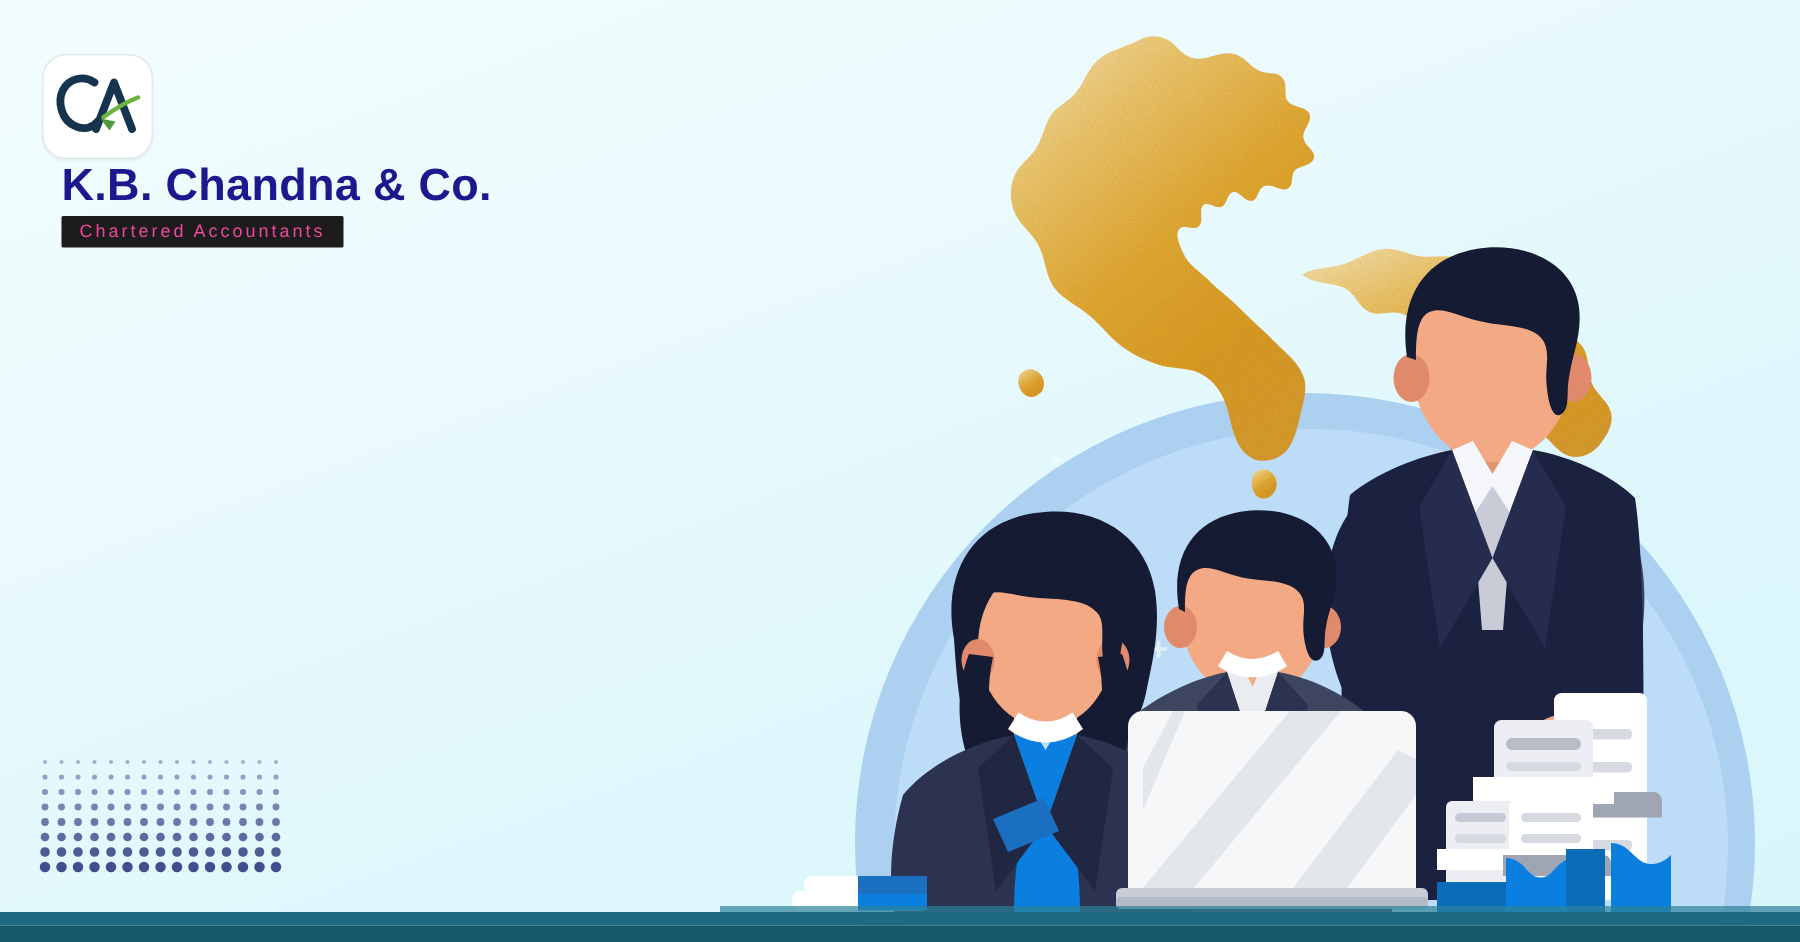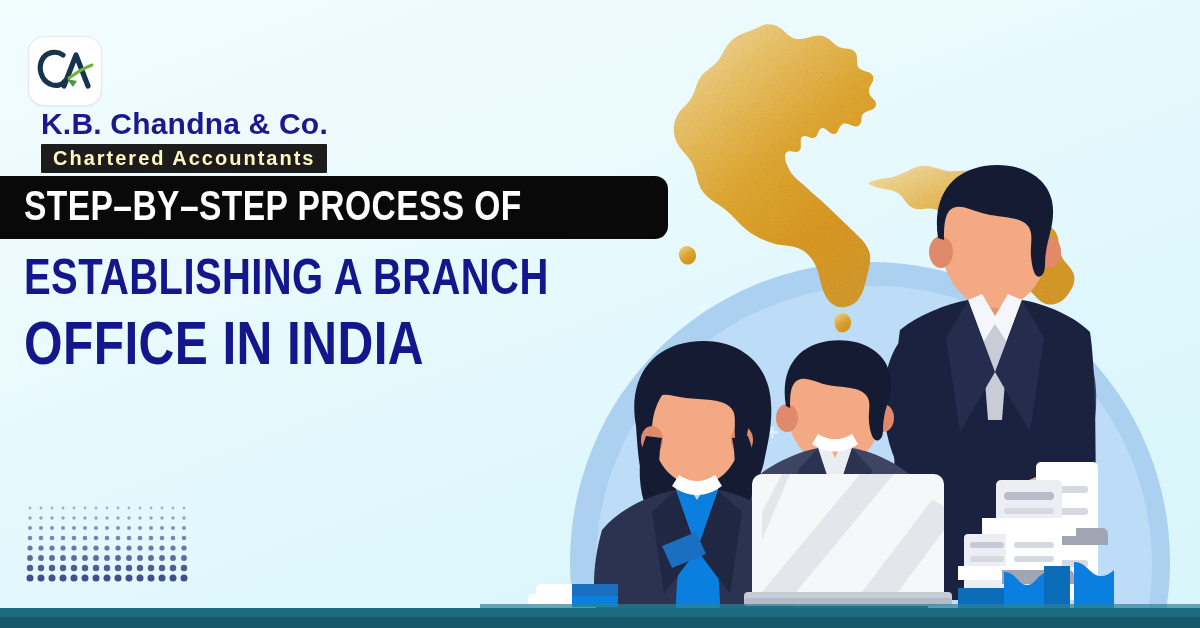--- a/index.html
+++ b/index.html
@@ -50,21 +50,21 @@
   .logo-name{
     font-size:30px;font-weight:700;color:#1a1a8e;letter-spacing:.2px;
     line-height:1.05;white-space:nowrap;
     font-family:"Liberation Sans", sans-serif;
   }
   .logo-sub-bar{
     margin-top:4px;background:#1c1c1c;border-radius:1px;
     padding:4px 12px 5px 12px;display:inline-block;
   }
   .logo-sub{
-    font-size:20px;font-weight:700;color:#fef9c3;letter-spacing:2.0px;
+    font-size:12px;font-weight:400;color:#ec4899;letter-spacing:2.0px;
     line-height:1;white-space:nowrap;
     font-family:"Liberation Sans", sans-serif;
   }
 
   
   .headline{position:absolute;left:0px;top:176px;width:600px;}
   .hl-banner{
     background:#090909;border-top-right-radius:13px;border-bottom-right-radius:13px;
     display:inline-block;padding:9px 22px 12px 24px;
   }
@@ -380,27 +380,20 @@
       </svg>
     </div>
     <div class="logo-text">
       <div class="logo-name">K.B. Chandna &amp; Co.</div>
       <div class="logo-sub-bar">
         <div class="logo-sub">Chartered Accountants</div>
       </div>
     </div>
   </div>
 
-  <div class="headline">
-    <div class="hl-banner">
-      <div class="hl-1">STEP–BY–STEP PROCESS OF</div>
-    </div>
-    <div class="hl-2">ESTABLISHING A BRANCH</div>
-    <div class="hl-3">OFFICE IN INDIA</div>
-  </div>
 
   <div class="dots">
     <svg id="dotgrid" width="170" height="86" xmlns="http://www.w3.org/2000/svg">
         <circle cx="4" cy="4" r="1.40" fill="#3f4e8c" opacity="0.42"></circle>
         <circle cx="15" cy="4" r="1.40" fill="#3f4e8c" opacity="0.42"></circle>
         <circle cx="26" cy="4" r="1.40" fill="#3f4e8c" opacity="0.42"></circle>
         <circle cx="37" cy="4" r="1.40" fill="#3f4e8c" opacity="0.42"></circle>
         <circle cx="48" cy="4" r="1.40" fill="#3f4e8c" opacity="0.42"></circle>
         <circle cx="59" cy="4" r="1.40" fill="#3f4e8c" opacity="0.42"></circle>
         <circle cx="70" cy="4" r="1.40" fill="#3f4e8c" opacity="0.42"></circle>

